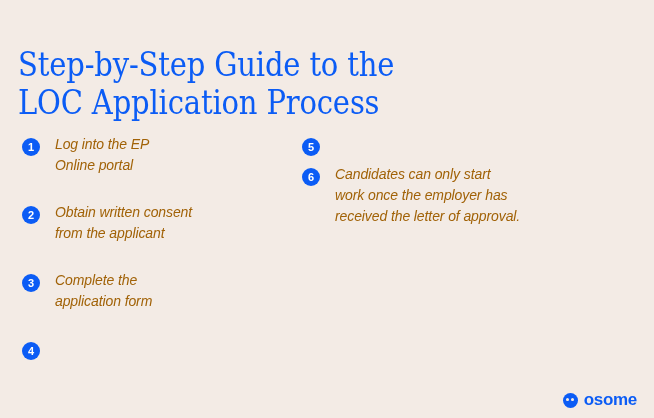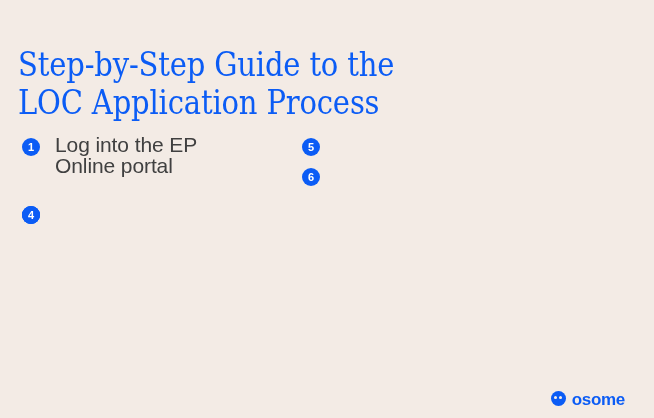--- a/index.html
+++ b/index.html
@@ -75,41 +75,42 @@
     font-family: "Liberation Sans", sans-serif;
     font-size: 11px;
     font-weight: 700;
     line-height: 18px;
     text-align: center;
     user-select: none;
   }
 
   .step-text {
     display: block;
-    color: #404040;
+    color: #a16207;
     font-family: "Liberation Sans", sans-serif;
-    font-size: 21px;
+    font-size: 14px;
     line-height: 21px;
     font-weight: 400;
     letter-spacing: -0.1px;
     white-space: pre-line;
     padding-top: 6px;
+    font-style: italic;
   }
 
   
   .col-left  .step { margin-bottom: 20px; }
   .col-right .step { margin-bottom: 30px; }
 
   
   .logo {
     position: absolute;
-    right: 29px;
+    right: 17px;
     bottom: 18px;
     display: flex;
-    align-items: flex-start;
+    align-items: flex-end;
     gap: 6px;
   }
   .logo-mark {
     position: relative;
     width: 15px;
     height: 15px;
     border-radius: 50%;
     background: #0b5cf5;
   }
   .logo-mark .eye {
@@ -145,40 +146,47 @@
     <div class="col col-left">
 
       <div class="step">
         <span class="badge">1</span>
         <span class="step-text">Log into the EP
 Online portal</span>
       </div>
 
       <div class="step">
         <span class="badge">2</span>
+        <span class="step-text">Obtain written consent
+from the applicant</span>
       </div>
 
       <div class="step">
         <span class="badge">3</span>
+        <span class="step-text">Complete the
+application form</span>
       </div>
 
       <div class="step">
         <span class="badge">4</span>
       </div>
 
     </div>
 
     <div class="col col-right">
 
       <div class="step">
         <span class="badge">5</span>
       </div>
 
       <div class="step">
         <span class="badge">6</span>
+        <span class="step-text">Candidates can only start
+work once the employer has
+received the letter of approval.</span>
       </div>
 
     </div>
 
   </div>
 
   <div class="logo">
     <span class="logo-mark">
       <span class="eye left"></span>
       <span class="eye right"></span>

